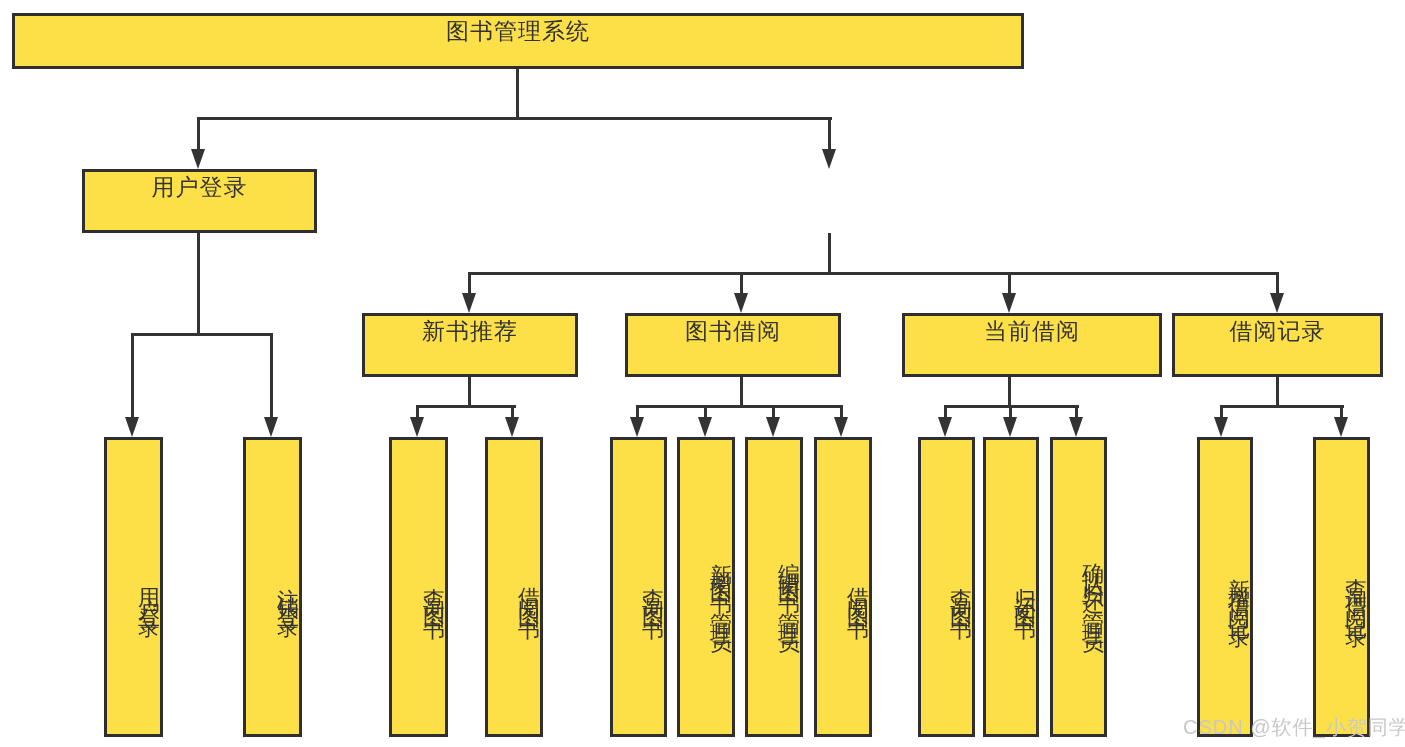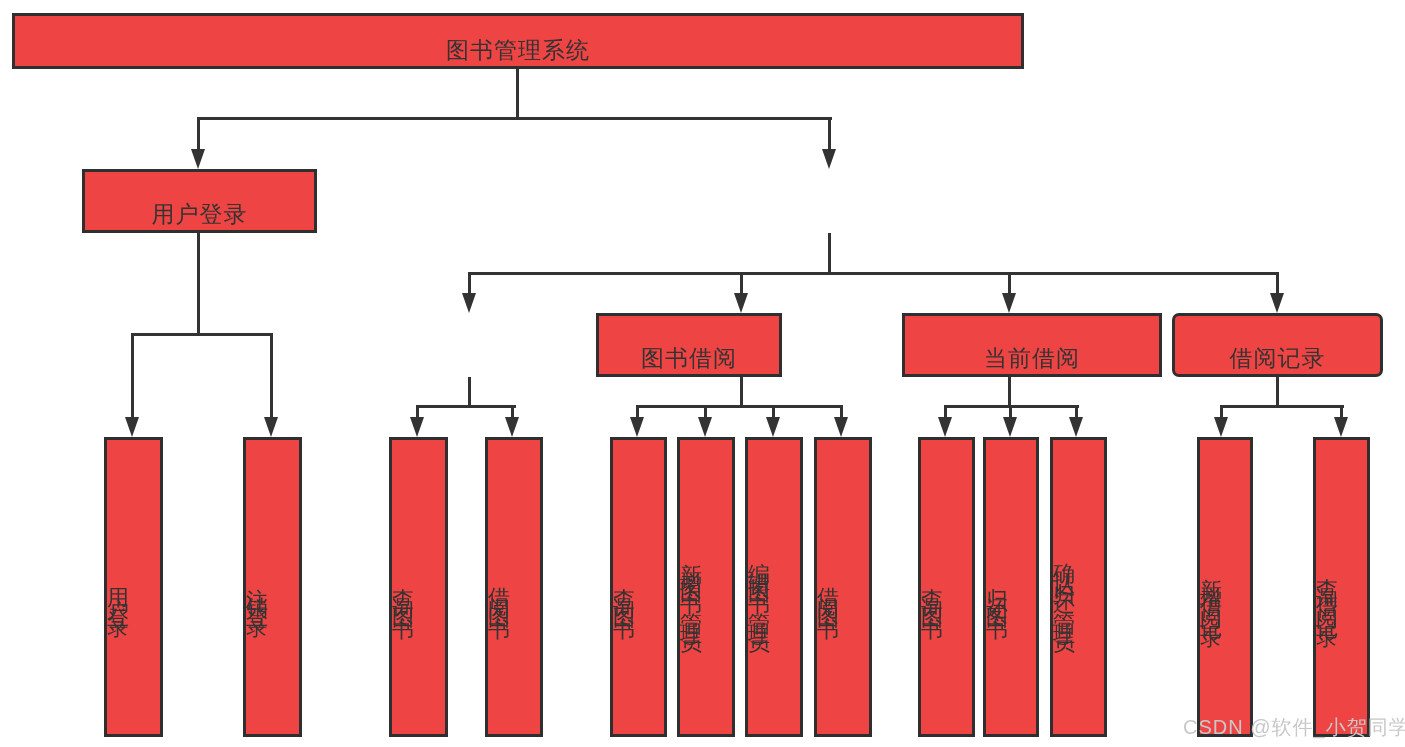--- a/index.html
+++ b/index.html
@@ -1,22 +1,22 @@
 <!DOCTYPE html>
 <html><head>
 <meta charset="utf-8">
 <style>
   html,body{margin:0;padding:0;background:#ffffff;}
   #stage{
     position:relative;width:1405px;height:747px;background:#ffffff;overflow:hidden;
     font-family:"Liberation Sans",sans-serif;color:#333333;
   }
   .box{
-    position:absolute;box-sizing:border-box;border:3px solid #2f2f2f;background:#ef4444;
-    display:flex;align-items:flex-end;justify-content:center;
+    position:absolute;box-sizing:border-box;border:3px solid #2f2f2f;background:#fde047;
+    display:flex;align-items:flex-start;justify-content:center;
     font-size:23px;letter-spacing:1px;color:#333333;white-space:nowrap;
   }
   .vbox{
     writing-mode:vertical-rl;text-orientation:upright;
     font-size:22px;letter-spacing:10px;line-height:1;
     padding-top:6px;
   }
   .line{position:absolute;background:#333333;}
   .arrow{
     position:absolute;width:0;height:0;
@@ -59,27 +59,30 @@
   <div class="line" style="left:468px;top:272px;width:811px;height:3px;"></div>
   <div class="line" style="left:468px;top:272px;width:3px;height:23px;"></div>
   <div class="arrow" style="left:462px;top:293px;"></div>
   <div class="line" style="left:740px;top:272px;width:3px;height:23px;"></div>
   <div class="arrow" style="left:734px;top:293px;"></div>
   <div class="line" style="left:1008px;top:272px;width:3px;height:23px;"></div>
   <div class="arrow" style="left:1002px;top:293px;"></div>
   <div class="line" style="left:1276px;top:272px;width:3px;height:23px;"></div>
   <div class="arrow" style="left:1270px;top:293px;"></div>
 
-  <div class="box" style="left:596px;top:313px;width:186px;height:64px;font-family:Liberation Serif, serif;">
+  <div class="box" style="left:362px;top:313px;width:216px;height:64px;">
+    <span>新书推荐</span>
+  </div>
+  <div class="box" style="left:625px;top:313px;width:216px;height:64px;font-family:Liberation Serif, serif;">
     <span>图书借阅</span>
   </div>
   <div class="box" style="left:902px;top:313px;width:260px;height:64px;">
     <span>当前借阅</span>
   </div>
-  <div class="box" style="left:1172px;top:313px;width:211px;height:64px;border-radius:7px;">
+  <div class="box" style="left:1172px;top:313px;width:211px;height:64px;">
     <span>借阅记录</span>
   </div>
 
   <div class="line" style="left:468px;top:377px;width:3px;height:31px;"></div>
   <div class="line" style="left:416px;top:405px;width:100px;height:3px;"></div>
   <div class="line" style="left:416px;top:405px;width:3px;height:16px;"></div>
   <div class="arrow" style="left:410px;top:417px;"></div>
   <div class="line" style="left:511px;top:405px;width:3px;height:16px;"></div>
   <div class="arrow" style="left:505px;top:417px;"></div>
 

